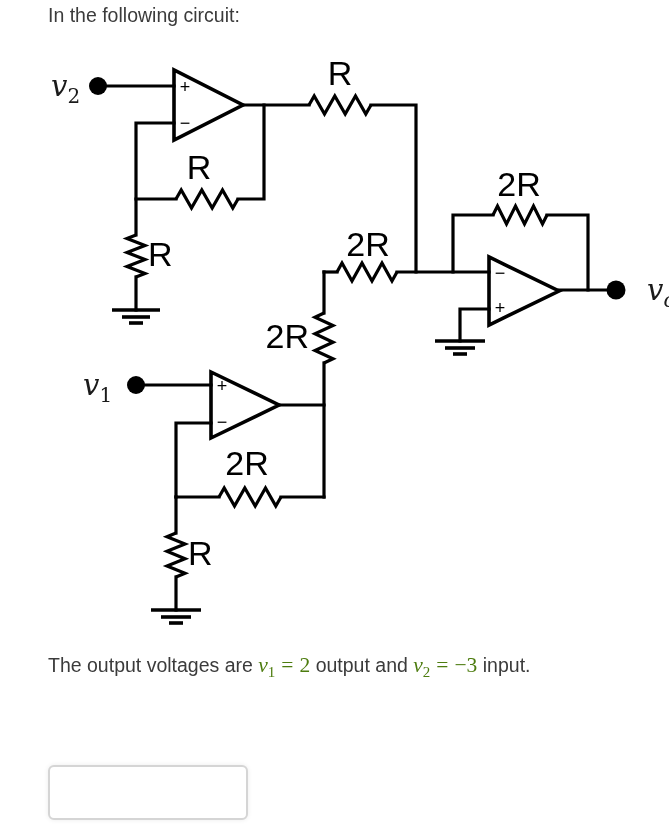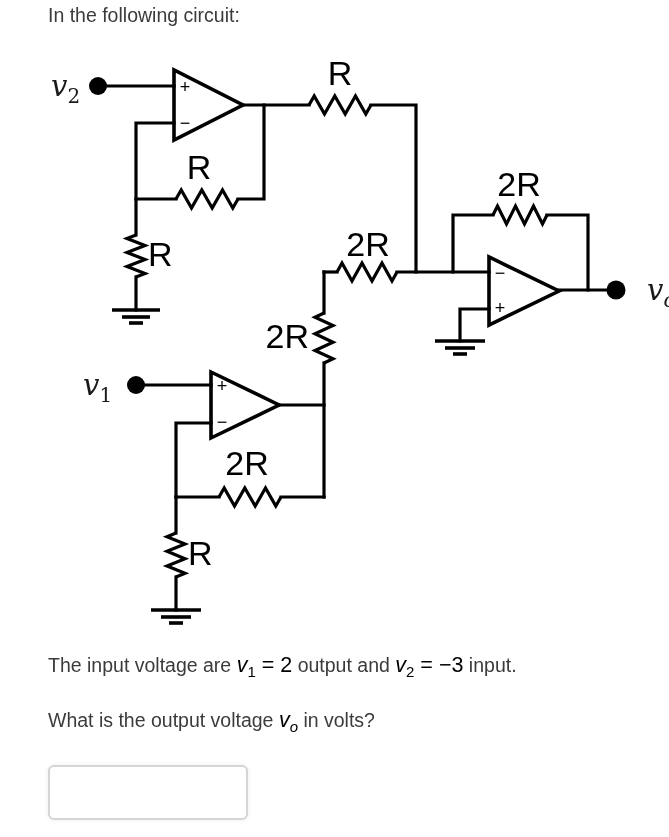--- a/index.html
+++ b/index.html
@@ -20,21 +20,21 @@
   }
   svg.circuit .mlab {
     font-family:"DejaVu Serif", serif; font-style:italic; font-size:29px; fill:#1a1a1a;
   }
   .para {
     position:absolute; left:17px; margin:0;
     font-size:19.5px; line-height:27px; color:#3b3b3b;
   }
   .para.stmt { top:652px; }
   .para.prompt { top:707px; }
-  .math { font-family:Liberation Sans, sans-serif; font-size:21.5px; color:#000000;text-align:right; }
+  .math { font-family:Liberation Serif, serif; font-size:21.5px; color:#4d7c0f;text-align:right; }
   .mvar { font-style:italic; }
   .msub { font-size:15px; font-style:normal; }
   .msub.it { font-style:italic; }
   .mrel { margin:0 6px; }
   .answer {
     position:absolute; left:17px; top:765px; width:200px; height:55px;
     box-sizing:border-box; border:2px solid #d5d5d5; border-radius:6px;
     box-shadow:0 0 5px rgba(0,0,0,0.08);
     font-family:"Liberation Sans", sans-serif; font-size:20px; color:#333;
     padding:0 10px; outline:none; background:#fff;
@@ -155,19 +155,18 @@
     <g>
       <circle cx="105" cy="385" r="9" fill="#000"></circle>
       <text class="mlab" x="52" y="395"><tspan>v</tspan><tspan dy="7" font-size="20" font-style="normal">1</tspan></text>
     </g>
     <g>
       <circle cx="585" cy="290" r="9.5" fill="#000"></circle>
       <text class="mlab" x="616" y="300"><tspan>v</tspan><tspan dy="7" font-size="20">o</tspan></text>
     </g>
   </svg>
 
-  <p class="para stmt"><span>The input voltage are </span><span class="math"><span class="mvar">v</span><sub class="msub">1</sub><span class="mrel">=</span><span class="mnum">2</span></span><span> output and </span><span class="math"><span class="mvar">v</span><sub class="msub">2</sub><span class="mrel">=</span><span class="mnum">−3</span></span><span> input.</span></p>
+  <p class="para stmt"><span>The output voltages are </span><span class="math"><span class="mvar">v</span><sub class="msub">1</sub><span class="mrel">=</span><span class="mnum">2</span></span><span> output and </span><span class="math"><span class="mvar">v</span><sub class="msub">2</sub><span class="mrel">=</span><span class="mnum">−3</span></span><span> input.</span></p>
 
-  <p class="para prompt"><span>What is the output voltage </span><span class="math"><span class="mvar">v</span><sub class="msub it">o</sub></span><span> in volts?</span></p>
 
   <input class="answer" type="text" value="" style="">
 
 </div>
 
 </body></html>

